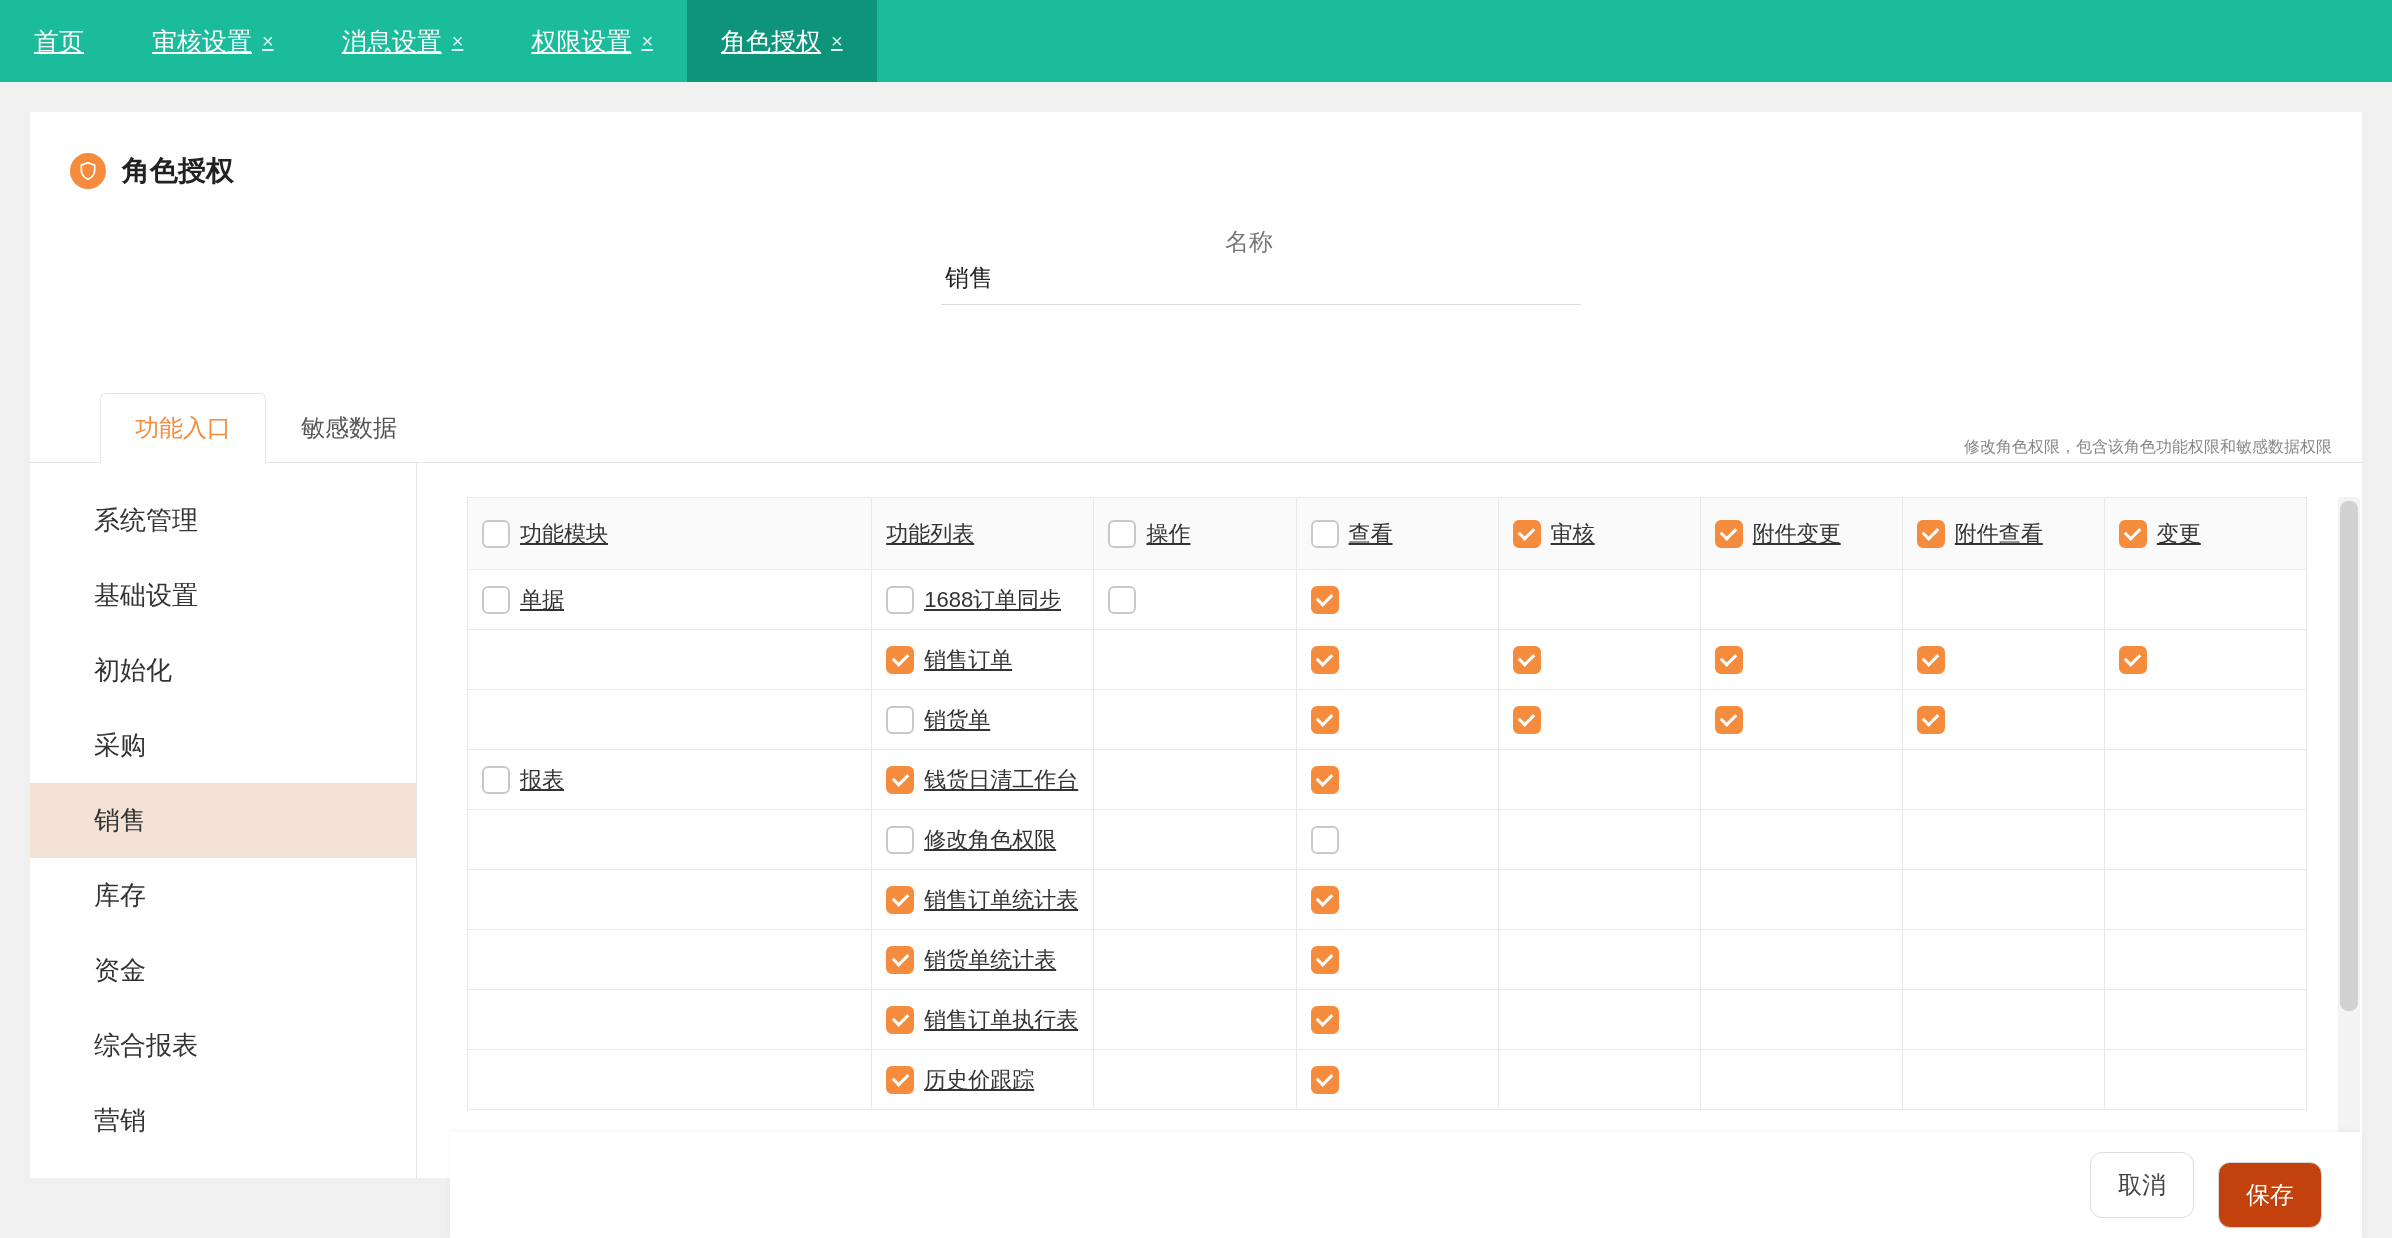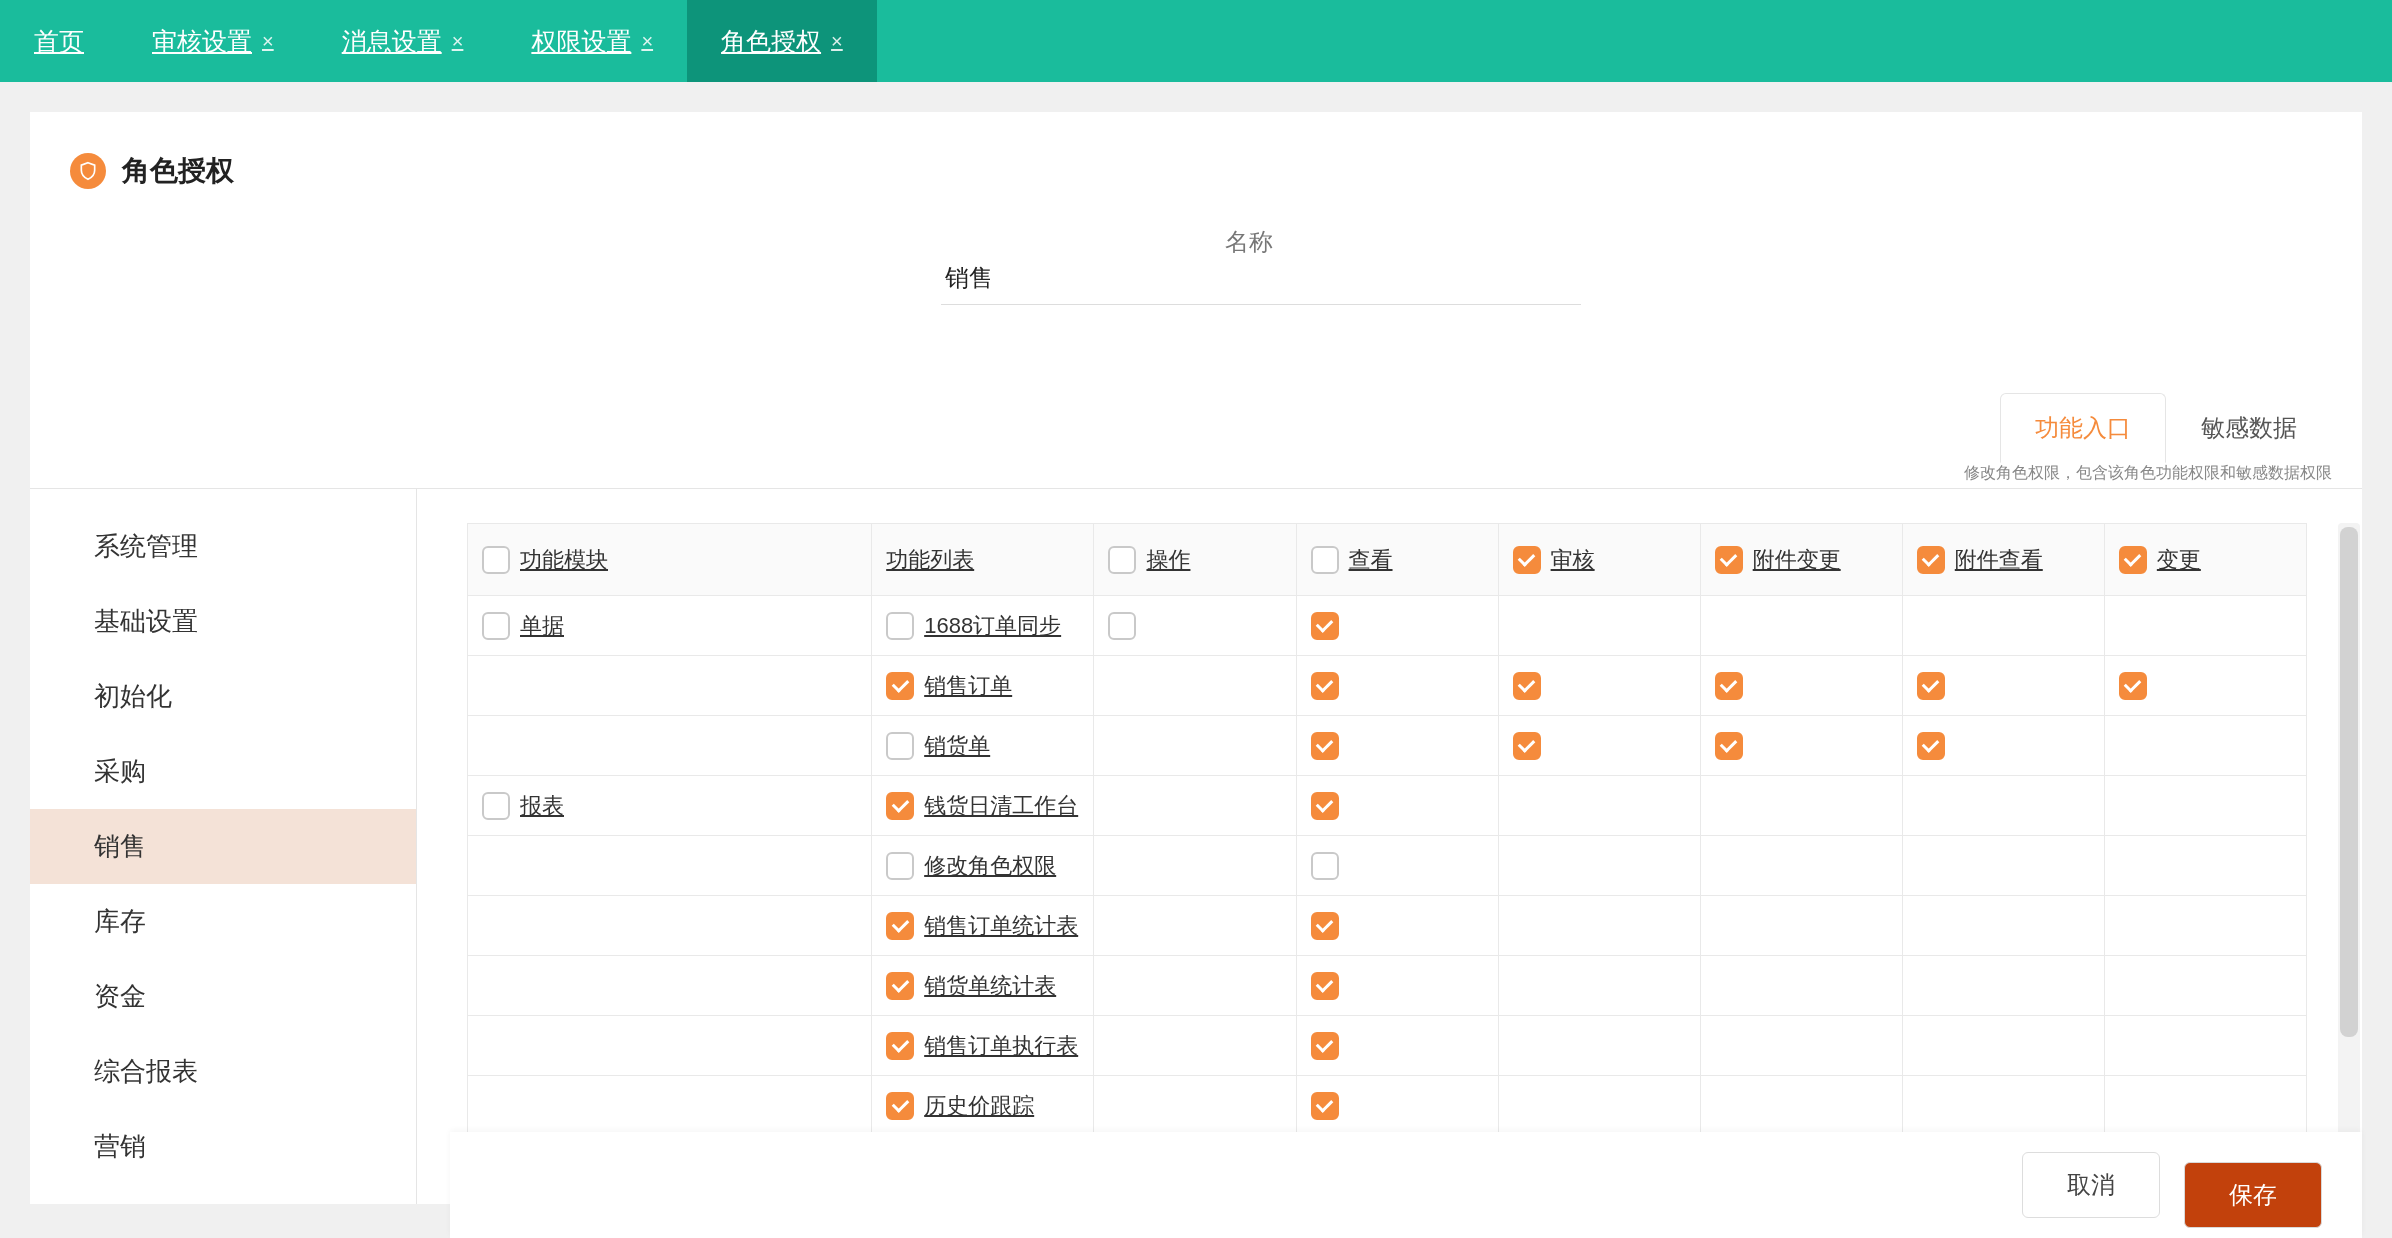--- a/index.html
+++ b/index.html
@@ -18,21 +18,21 @@
 .page-header { display: flex; align-items: center; padding: 40px 40px 18px 40px; }
 .page-icon { width: 36px; height: 36px; border-radius: 50%; background: #f58b3c; margin-right: 16px; display: flex; align-items: center; justify-content: center; }
 .page-icon svg { width: 20px; height: 20px; fill: none; stroke: #fff; stroke-width: 2; }
 .page-title { font-size: 28px; font-weight: 600; color: #222; }
 
 .name-row { display: flex; align-items: center; padding: 18px 0 28px 130px; flex-direction: column; }
 .name-label { color: #777; font-size: 24px; margin-right: 24px; }
 .name-input { border: none; border-bottom: 1px solid #ddd; font-size: 24px; padding: 6px 4px 12px 4px; width: 640px; outline: none; color: #222; }
 
 
-.content-tabs-row { display: flex; align-items: flex-end; padding: 60px 30px 0 70px; flex-direction: column; }
+.content-tabs-row { display: flex; align-items: flex-end; padding: 60px 30px 0 70px; }
 .content-tabs { display: flex; }
 .content-tab { padding: 18px 34px; font-size: 24px; color: #555; cursor: pointer; border: 1px solid transparent; position: relative; }
 .content-tab.active { color: #f58b3c; border: 1px solid #e5e5e5; border-bottom: 1px solid #fff; border-radius: 6px 6px 0 0; background: #fff; z-index: 2; }
 .content-tabs-right { margin-left: auto; color: #888; font-size: 16px; padding-bottom: 5px; }
 
 .content-body { display: flex; border-top: 1px solid #e5e5e5; margin-top: -1px; }
 
 
 .sidebar { width: 387px; border-right: 1px solid #e5e5e5; flex-shrink: 0; padding: 20px 0; }
 .sidebar-item { padding: 20px 0 20px 64px; font-size: 26px; color: #333; cursor: pointer; }
@@ -54,21 +54,21 @@
 .chk.checked::after { content: ""; width: 12px; height: 7px; border-left: 3px solid #fff; border-bottom: 3px solid #fff; transform: rotate(-45deg); margin-top: -4px; }
 
 
 .v-scrollbar { position: absolute; right: 2px; top: 34px; width: 22px; bottom: 0; background: #f3f3f3; border-radius: 4px; }
 .v-thumb { position: absolute; left: 2px; right: 2px; top: 4px; height: 510px; background: #d2d2d2; border-radius: 8px; }
 .h-track { position: absolute; left: 50px; right: 26px; bottom: 0; height: 18px; }
 .h-thumb { position: absolute; height: 18px; background: #c8c8c8; border-radius: 8px; }
 
 
 .footer { position: fixed; left: 450px; right: 30px; bottom: 0; background: #fff; height: 106px; display: flex; align-items: center; justify-content: flex-end; padding: 0 40px; box-shadow: 0 -2px 6px rgba(0,0,0,.04); gap: 24px; }
-.btn { padding: 16px 44px; font-size: 24px; border-radius: 6px; cursor: pointer; border: 1px solid #ddd; background: #fff; color: #444; }
+.btn { padding: 16px 27px; font-size: 24px; border-radius: 12px; cursor: pointer; border: 1px solid #ddd; background: #fff; color: #444; }
 .btn-primary { background: #c2410c; border-color: #d9d9d9; color: #fff; margin-top: 19px; }
 </style>
 </head>
 <body>
 
 <div class="top-tabs" id="top-tabs">
     <div class="top-tab">
       <span>首页</span>
     </div>
     <div class="top-tab">

